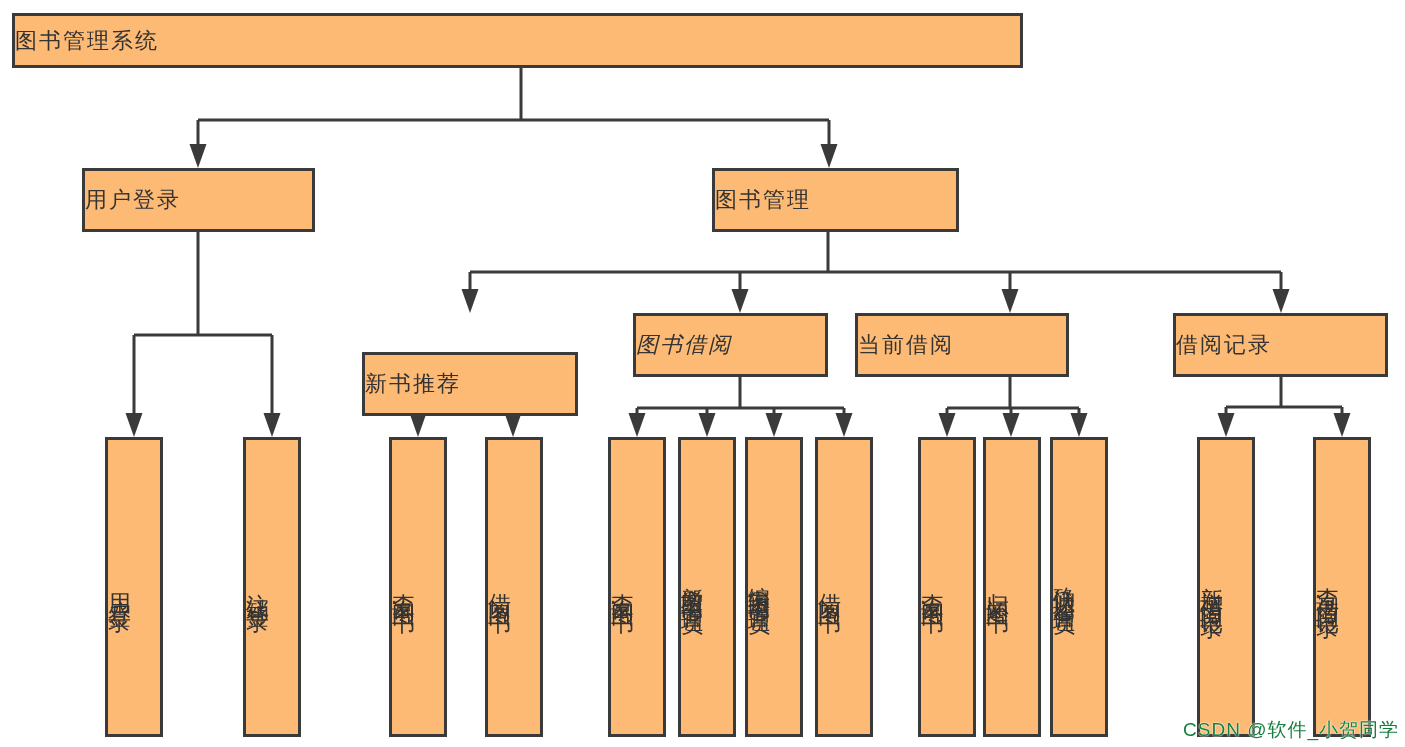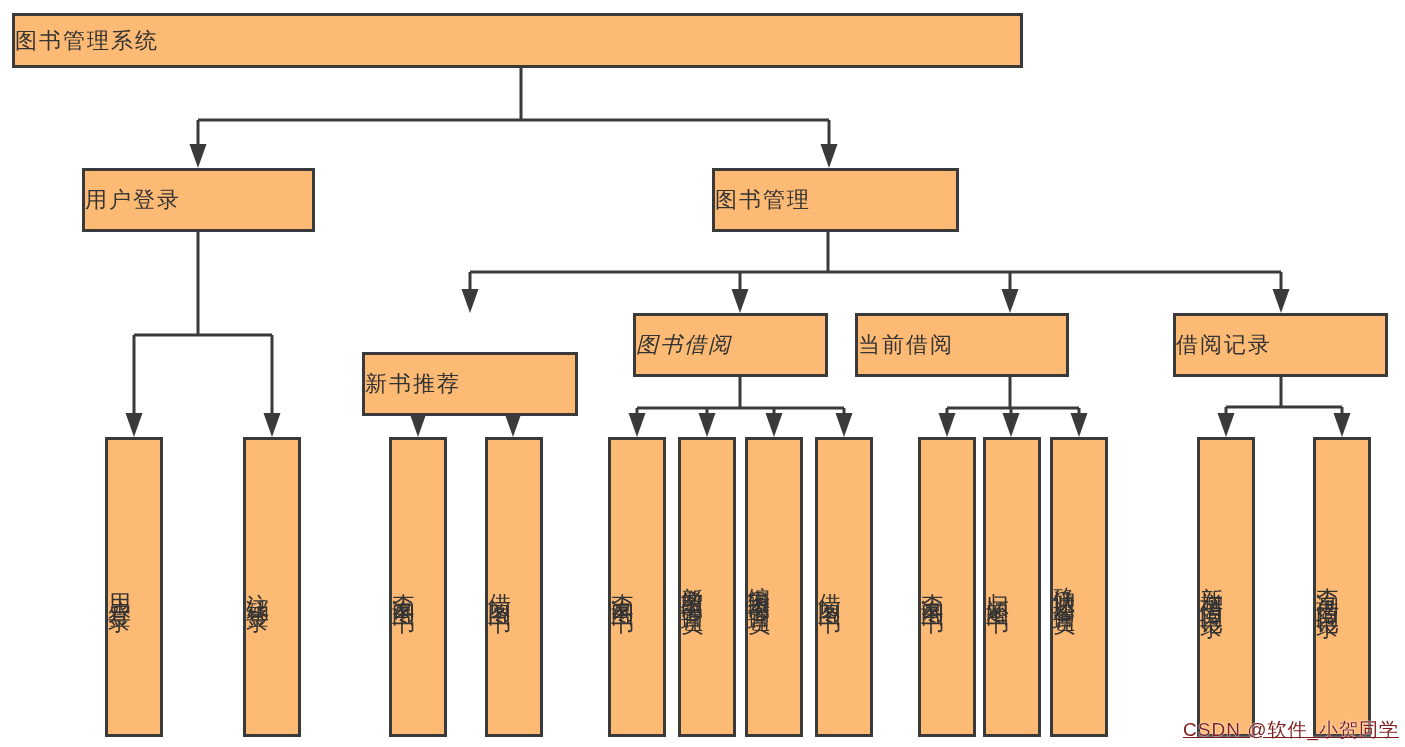--- a/index.html
+++ b/index.html
@@ -40,25 +40,24 @@
     line-height: 1;
     max-height: 288px;
   }
   .leaf.long span { letter-spacing: 4px; font-size: 22px; }
   #watermark {
     position: absolute;
     top: 717px;
     right: 6px;
     z-index: 3;
     font-size: 19px;
-    color: #7f1d1d;
+    color: #15803d;
     letter-spacing: 1px;
     text-shadow: 0 0 2px #ffffff, 0 0 1px #ffffff;
     white-space: nowrap;
-    text-decoration: underline;
   }
 </style>
 </head>
 <body>
 
 <div id="stage">
 
   <svg id="edges" viewBox="0 0 1405 747" xmlns="http://www.w3.org/2000/svg">
       <path d="M521 68V120M198 120H829M198 120V150M829 120V150M198 232V335M134 335H272M134 335V419M272 335V419M828 232V272M470 272H1281M470 272V295M740 272V295M1010 272V295M1281 272V295M470 377V408M418 408H513M418 408V419M513 408V419M740 377V408M637 408H844M637 408V419M707 408V419M774 408V419M844 408V419M1010 377V408M947 408H1079M947 408V419M1011 408V419M1079 408V419M1281 377V407M1226 407H1342M1226 407V419M1342 407V419" fill="none" stroke="#3a3a3a" stroke-width="3"></path>
       <polygon points="189.5,144 206.5,144 198,168" fill="#3a3a3a"></polygon>

